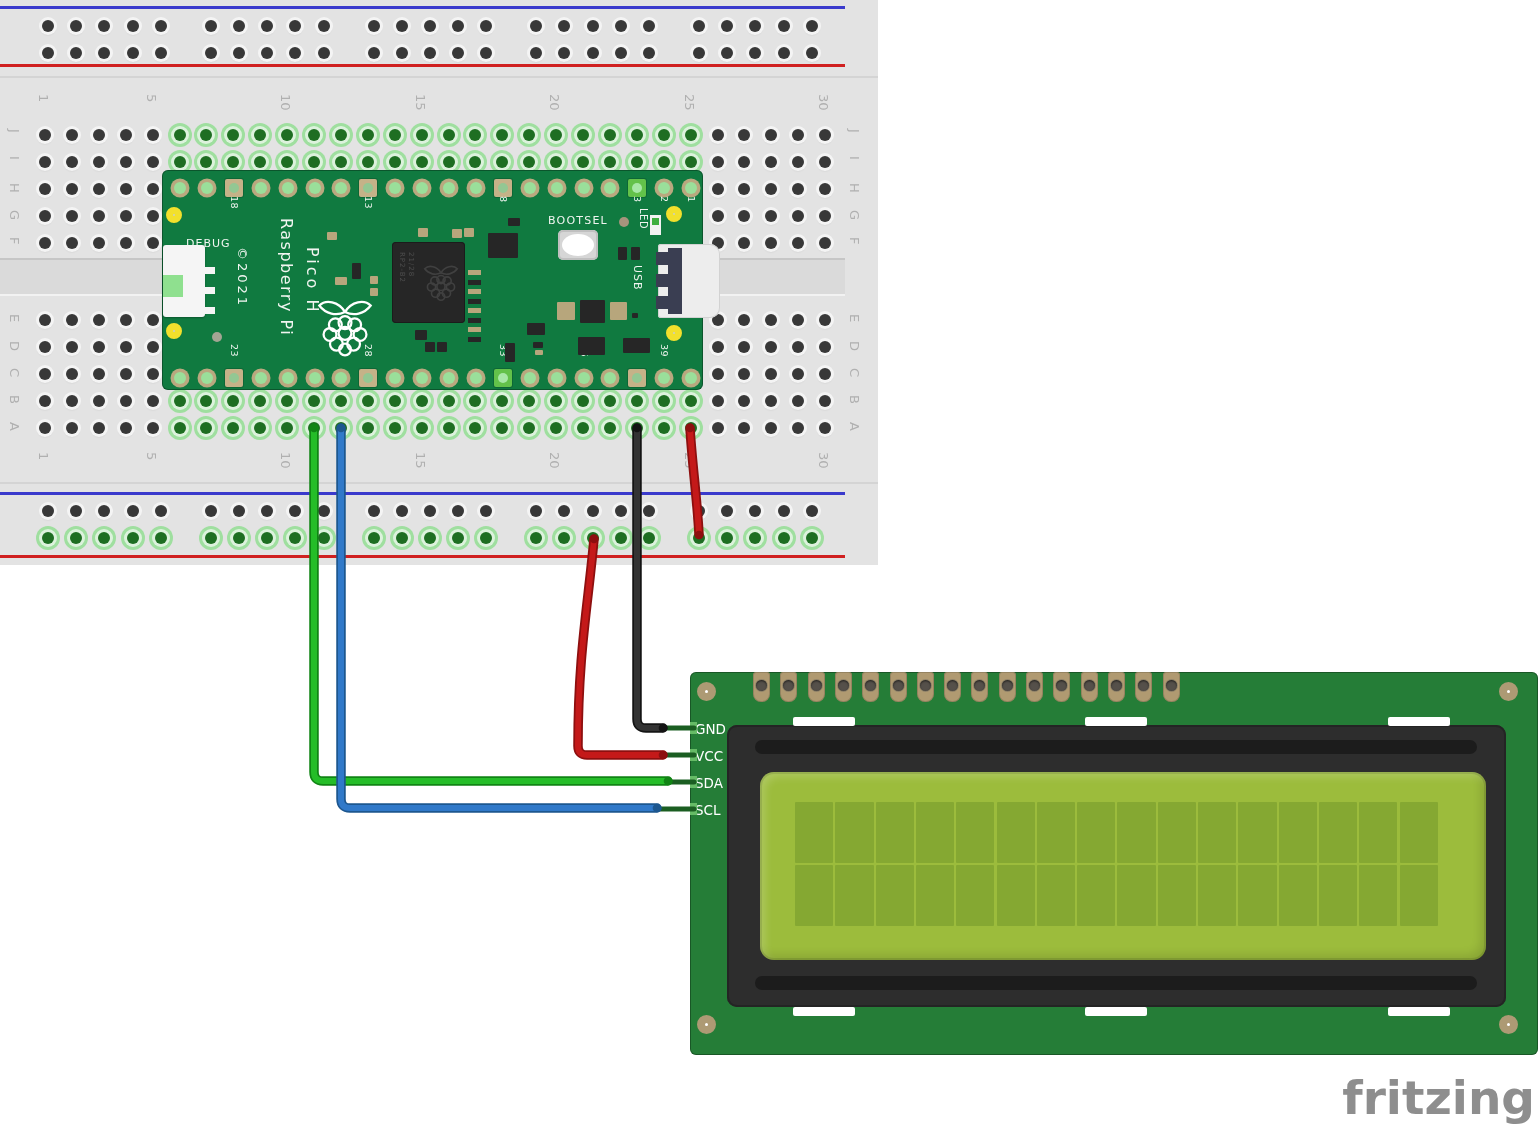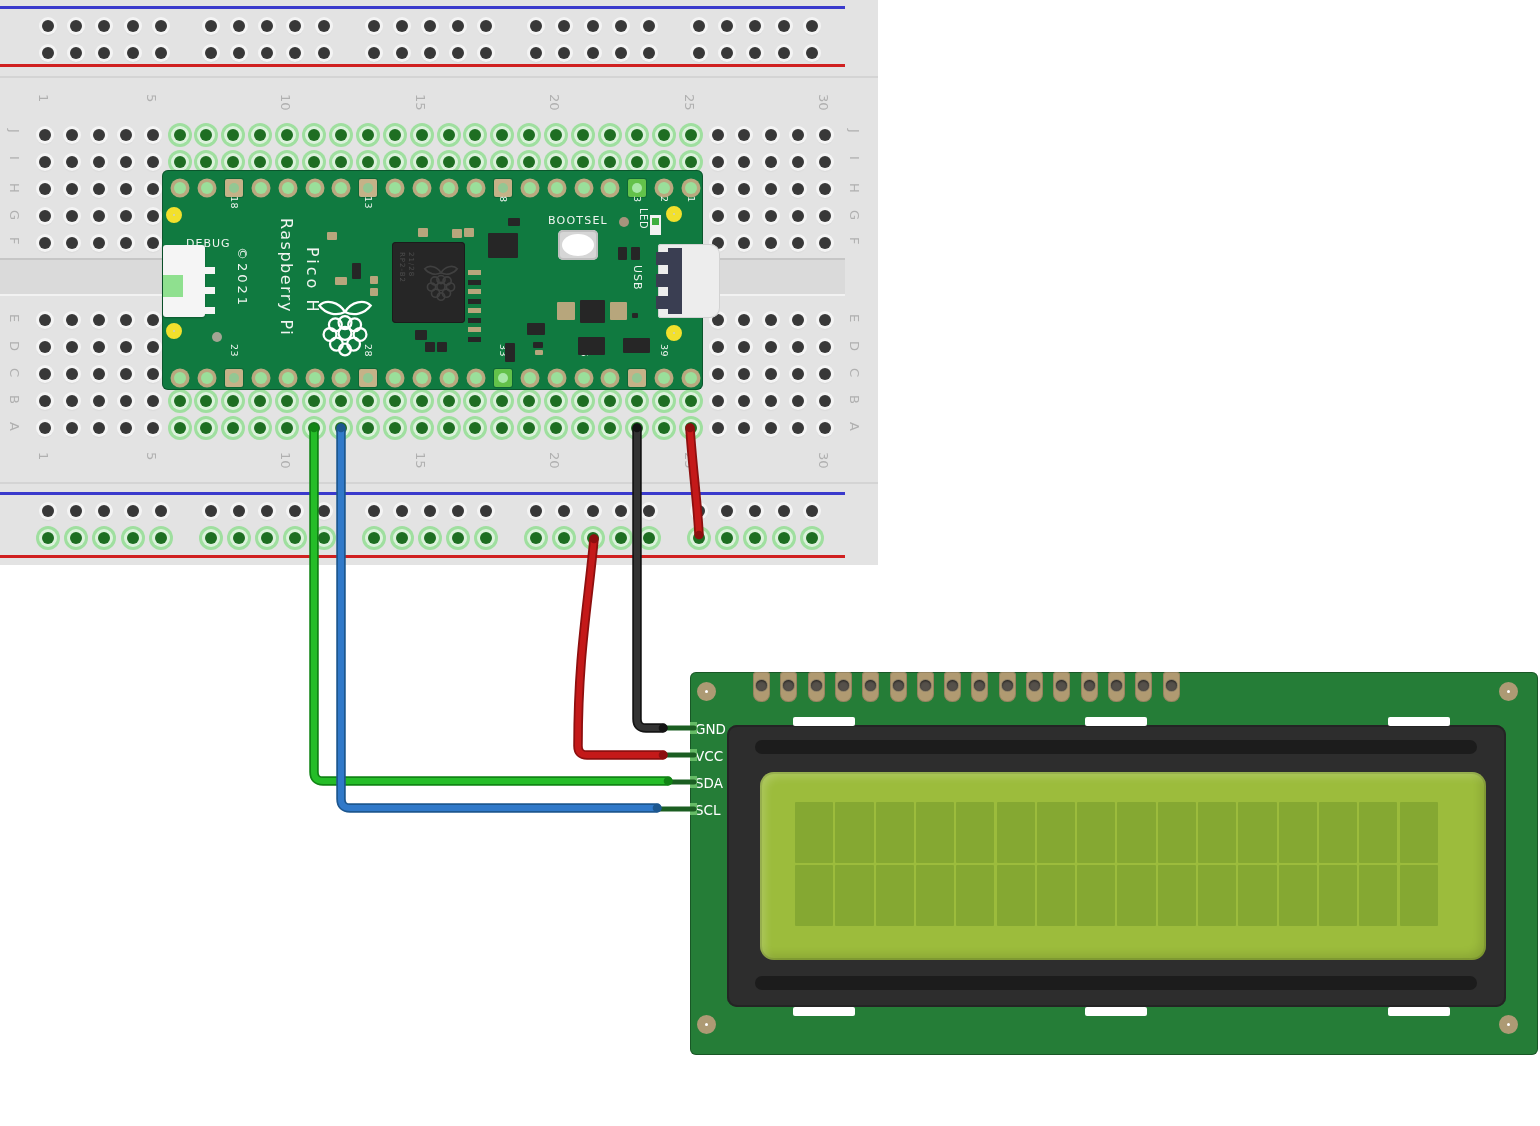--- a/index.html
+++ b/index.html
@@ -798,13 +798,14 @@
       <path d="M314 428 L314 772 Q314 781 323 781 L668 781" fill="none" stroke="#118414" stroke-width="9.5" stroke-linecap="round" stroke-linejoin="round"></path>
       <path d="M314 428 L314 772 Q314 781 323 781 L668 781" fill="none" stroke="#25bd28" stroke-width="6" stroke-linecap="round" stroke-linejoin="round"></path>
       <circle cx="314" cy="428" r="4.3" fill="#118414"></circle>
       <circle cx="668" cy="781" r="4.3" fill="#118414"></circle>
       <path d="M341 428 L341 799 Q341 808 350 808 L657 808" fill="none" stroke="#1d578f" stroke-width="9.5" stroke-linecap="round" stroke-linejoin="round"></path>
       <path d="M341 428 L341 799 Q341 808 350 808 L657 808" fill="none" stroke="#3079c9" stroke-width="6" stroke-linecap="round" stroke-linejoin="round"></path>
       <circle cx="341" cy="428" r="4.3" fill="#1d578f"></circle>
       <circle cx="657" cy="808" r="4.3" fill="#1d578f"></circle>
     </svg>
 
+  <div id="watermark" style="color: rgb(142, 142, 142);">fritzing</div>
 </div>
 
 </body></html>

